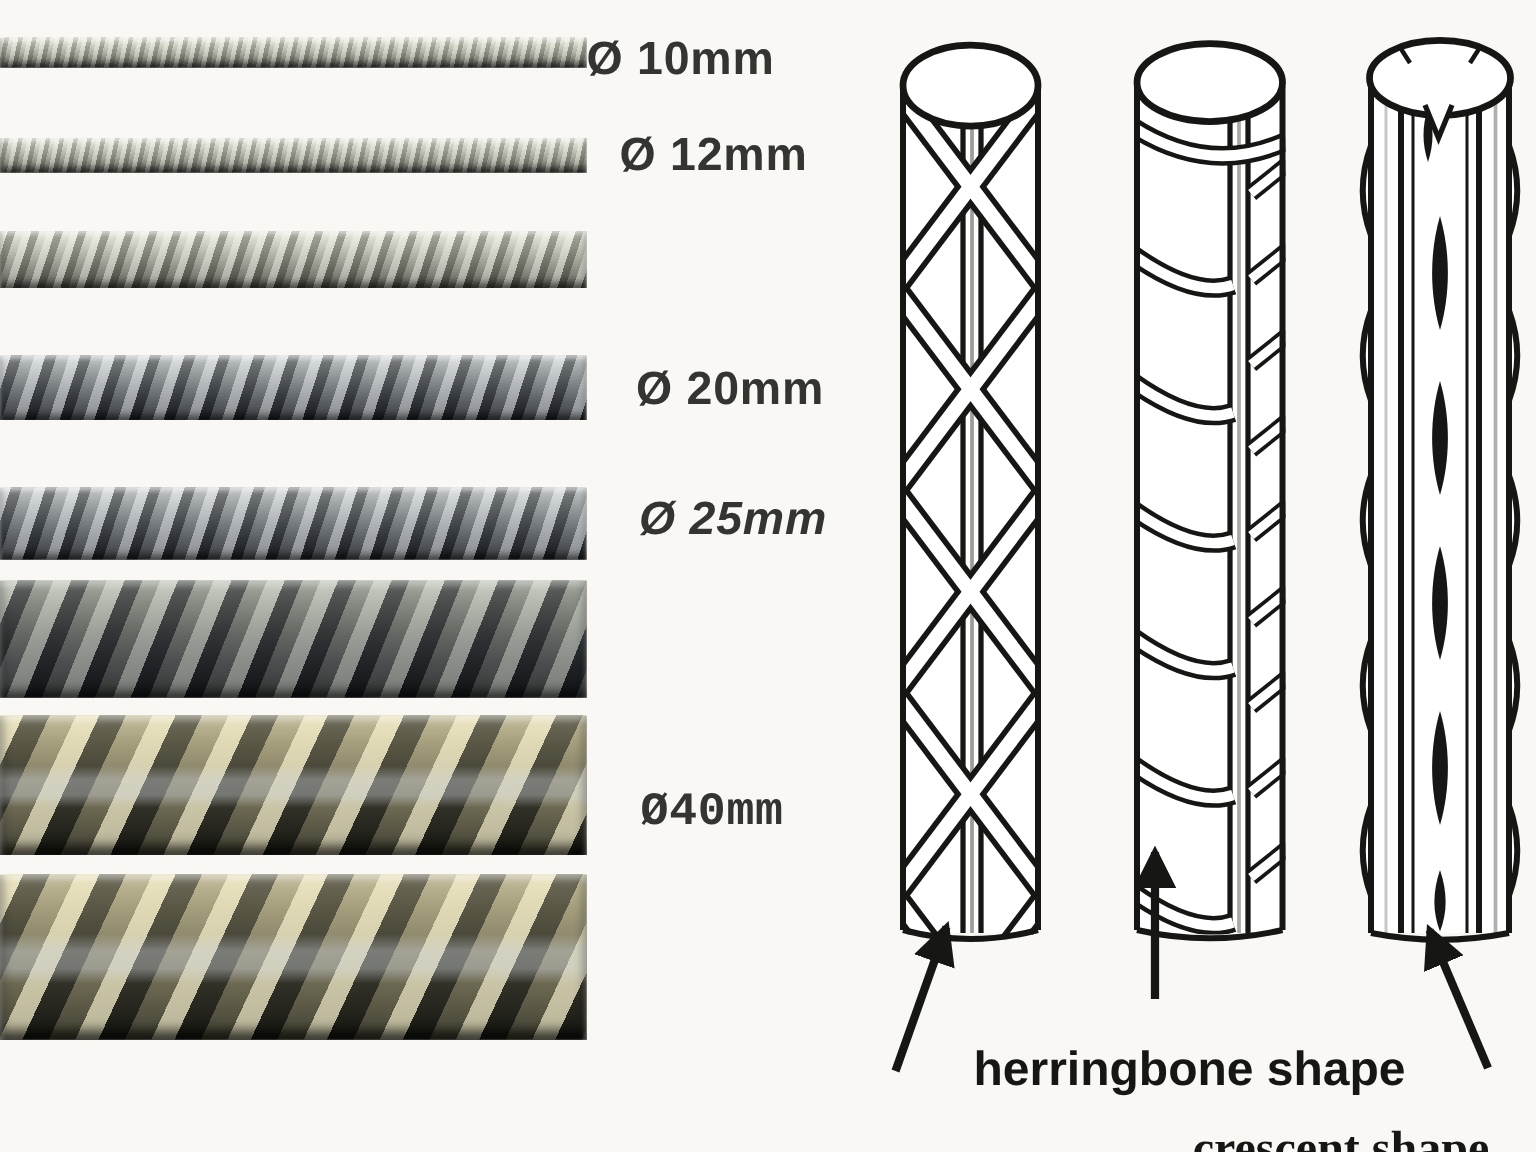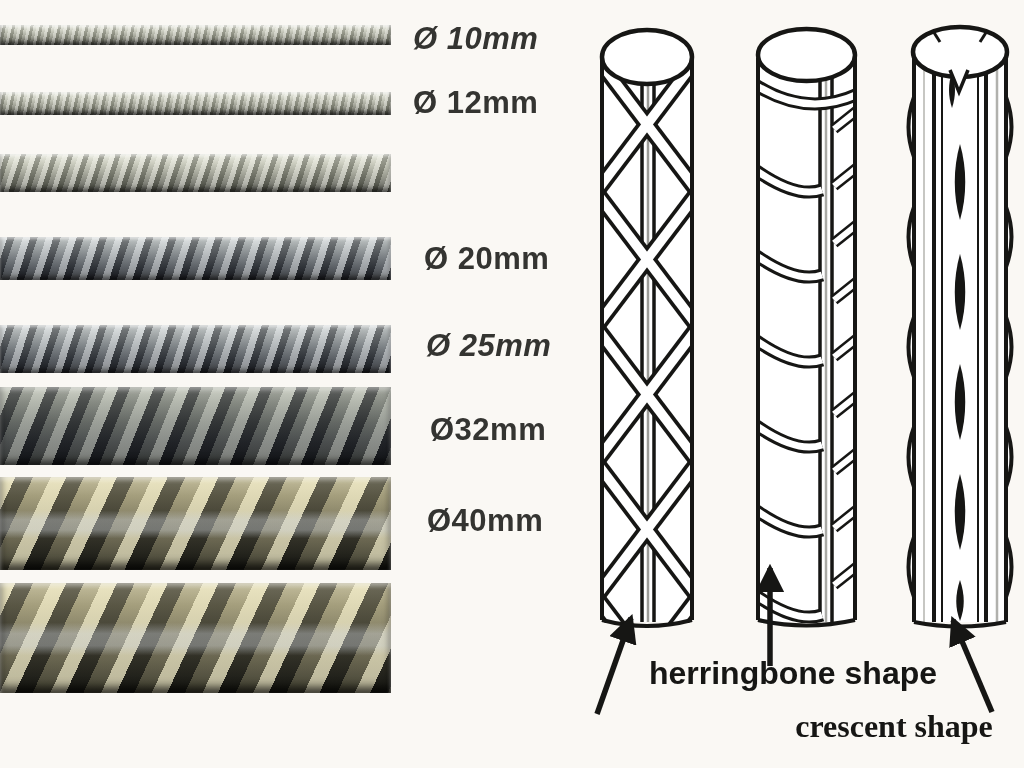--- a/index.html
+++ b/index.html
@@ -69,36 +69,36 @@
   .b5{top:325px;height:48px;}
   .b6{top:387px;height:78px;}
   .b7{top:477px;height:93px;}
   .b8{top:583px;height:110px;}
 
   .dia{
     position:absolute;
     font-weight:700;font-size:31px;line-height:36px;
     color:#343431;letter-spacing:.5px;white-space:nowrap;
   }
-  .d1{left:413px;top:21px;font-style:italic;}
+  .d1{left:391px;top:21px;}
   .d2{left:413px;top:85px;}
   .d3{left:418px;top:157px;}
   .d4{left:424px;top:241px;}
   .d5{left:426px;top:328px;font-style:italic;}
   .d6{left:430px;top:412px;}
-  .d7{left:427px;top:503px;}
+  .d7{left:427px;top:524px;font-family:Liberation Mono, monospace;}
   .d8{left:430px;top:625px;}
 
   
   .right-panel{position:absolute;left:500px;top:0;width:524px;height:768px;}
   .right-panel svg{position:absolute;left:0;top:0;}
   .shape-label{
     position:absolute;
     font-weight:700;font-size:32px;line-height:36px;
-    color:#161614;white-space:nowrap;text-align:center;
+    color:#161614;white-space:nowrap;text-align:center;margin-top:39px;
   }
   .lab-spiral{left:14px;top:708px;width:206px;}
   .lab-herringbone{left:143px;top:655px;width:300px;}
   .lab-crescent{left:272px;top:708px;width:244px;font-family:Liberation Serif, serif;}
 </style>
 </head>
 <body>
 
 <div class="stage">
 
@@ -109,21 +109,20 @@
     <div class="bar b4"></div>
     <div class="bar b5"></div>
     <div class="bar b6"></div>
     <div class="bar b7"></div>
     <div class="bar b8"></div>
 
     <div class="dia d1">Ø 10mm</div>
     <div class="dia d2">Ø 12mm</div>
     <div class="dia d4">Ø 20mm</div>
     <div class="dia d5">Ø 25mm</div>
-    <div class="dia d6">Ø32mm</div>
     <div class="dia d7">Ø40mm</div>
   </div>
 
   <div class="right-panel">
     <svg width="524" height="768" viewBox="0 0 524 768">
       <defs>
         <marker id="ah" viewBox="0 0 10 10" refX="8.5" refY="5" markerWidth="5.2" markerHeight="5.2" orient="auto-start-reverse">
           <path d="M0,0 L10,5 L0,10 z" fill="#161614"></path>
         </marker>
         <clipPath id="cp1">

